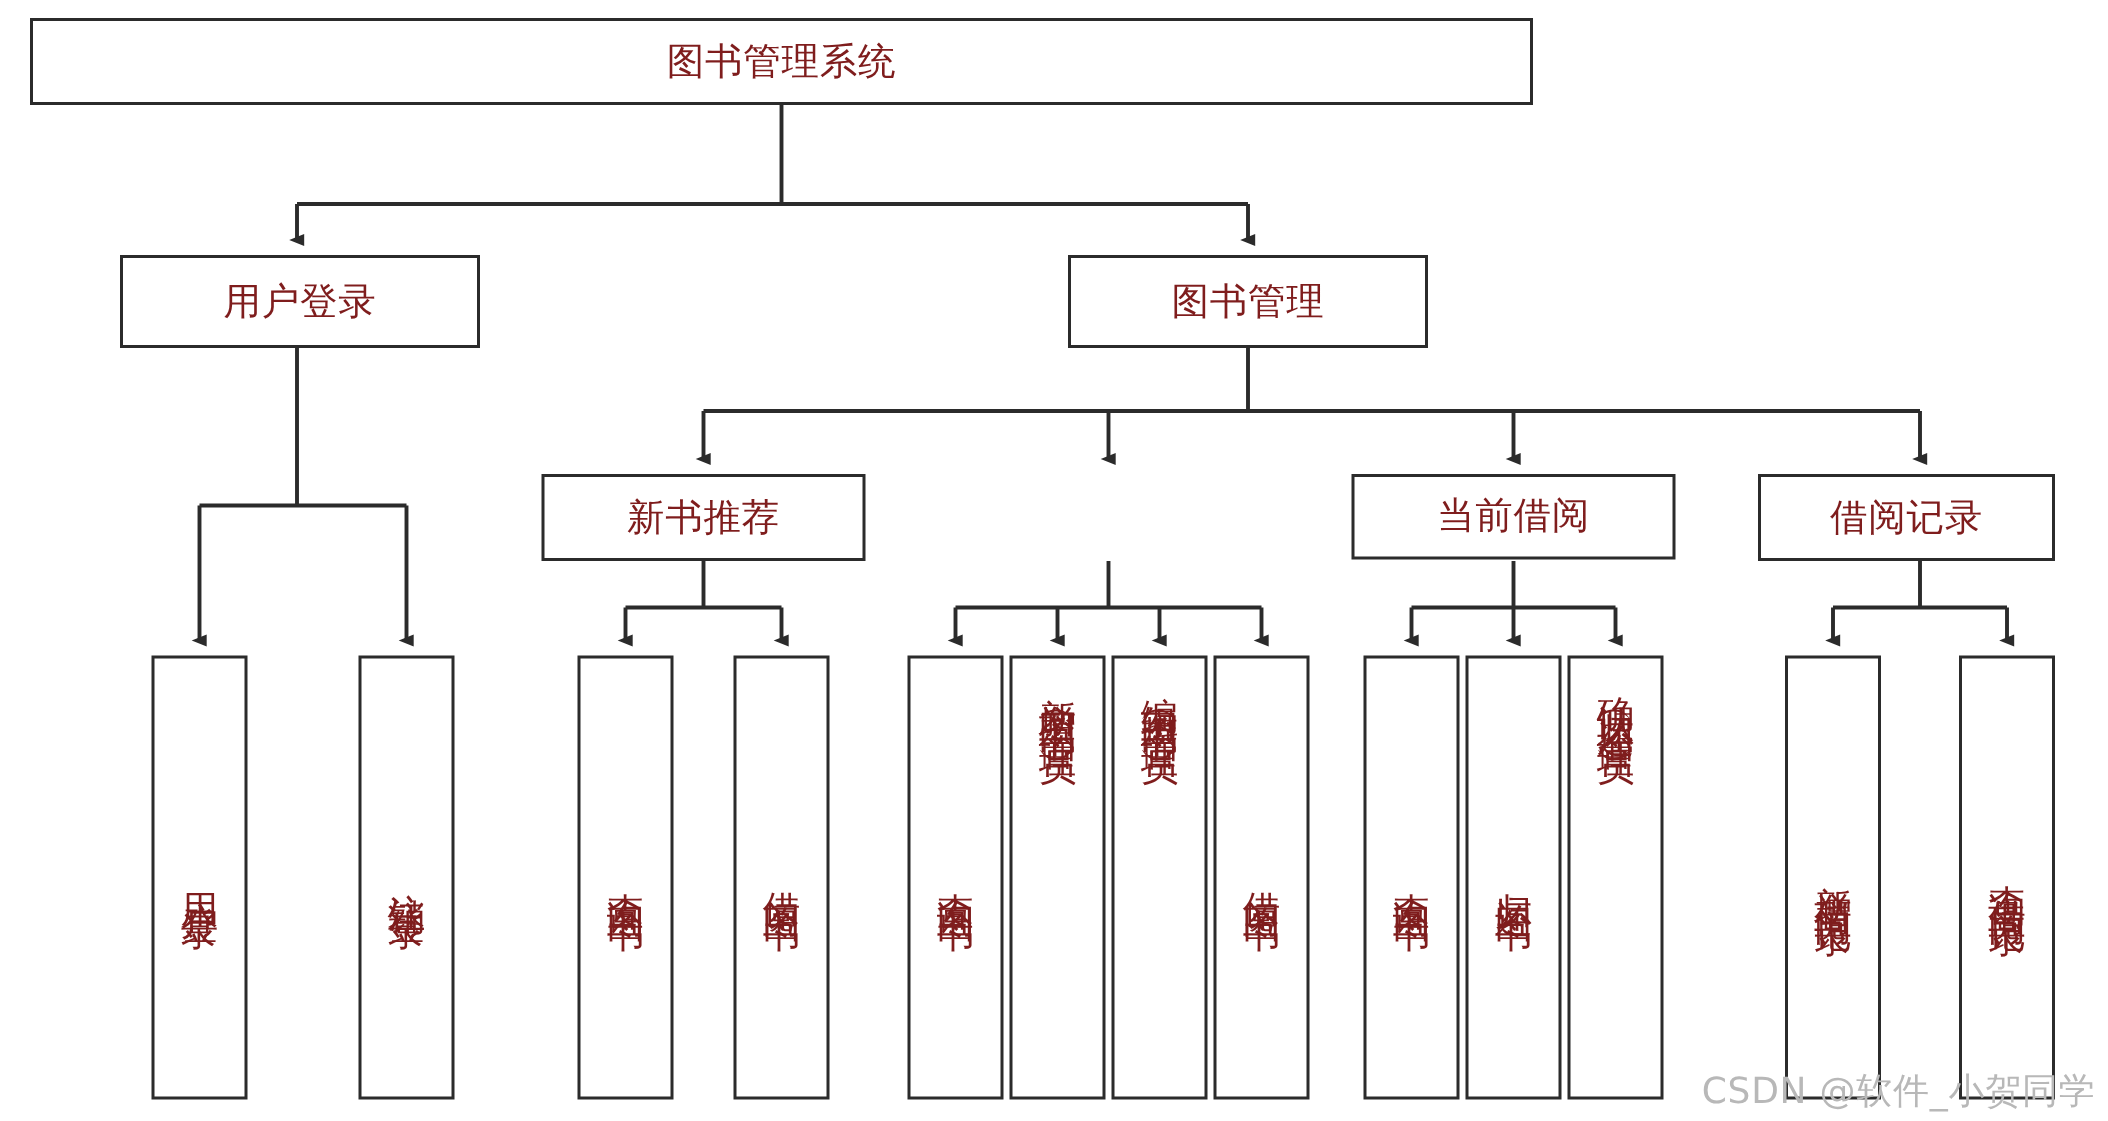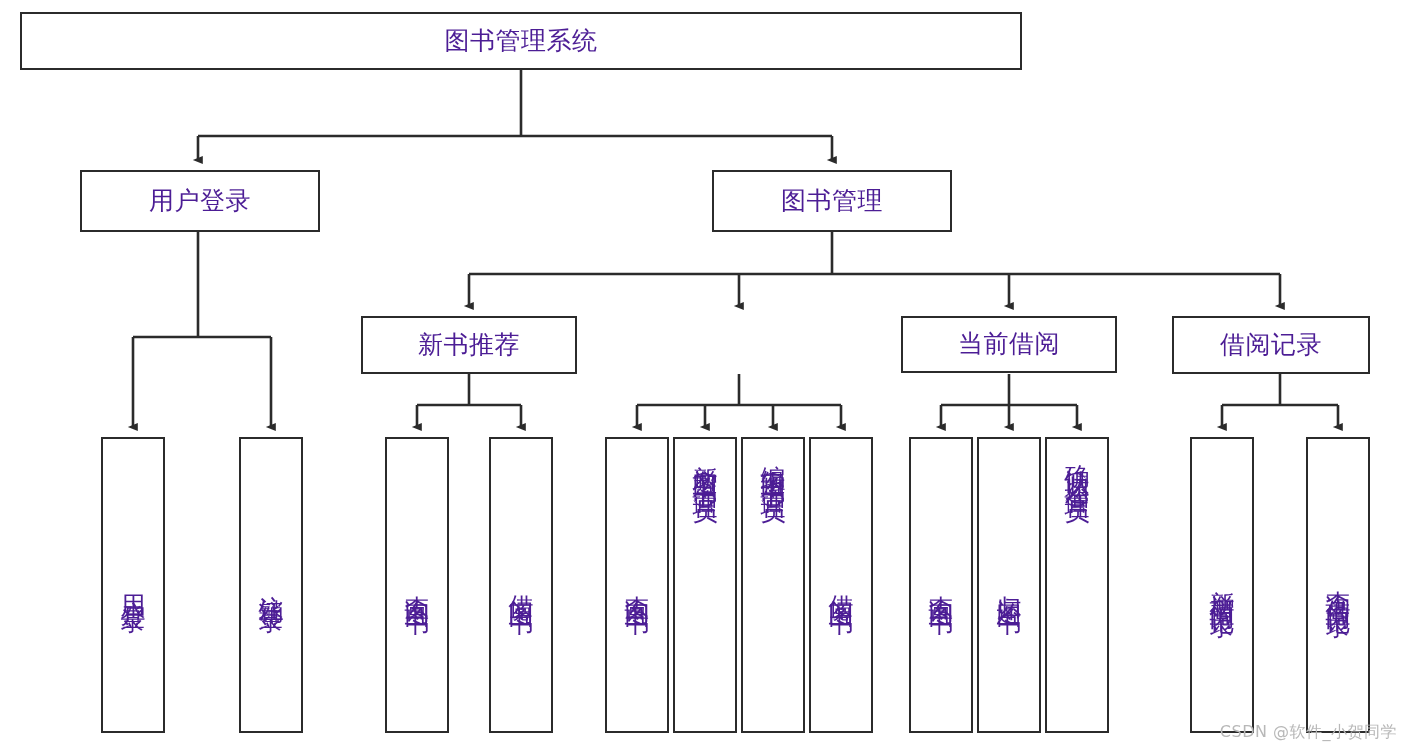--- a/index.html
+++ b/index.html
@@ -30,21 +30,21 @@
     position: absolute;
     box-sizing: border-box;
     background: #ffffff;
     border: 2.4px solid #2b2b2b;
     display: flex;
     align-items: center;
     justify-content: center;
     z-index: 3;
   }
   .node .label {
-    color: #4c1d95;
+    color: #7f1d1d;
     line-height: 1.06;
     text-align: center;
     white-space: pre;
   }
   
   .node.horiz .label {
     font-size: 25px;
     letter-spacing: 0.5px;
   }
   .node.root .label {
@@ -68,21 +68,21 @@
     margin-bottom: auto;
   }
   .node.vert.top .label {
     margin-top: 6px;
   }
   
   #watermark {
     position: absolute;
     right: 8px;
     bottom: 4px;
-    font-size: 16px;
+    font-size: 24px;
     color: #b8b8b8;
     letter-spacing: 0.5px;
     z-index: 5;
     user-select: none;
     white-space: pre;
   }
 </style>
 </head>
 <body>
 

